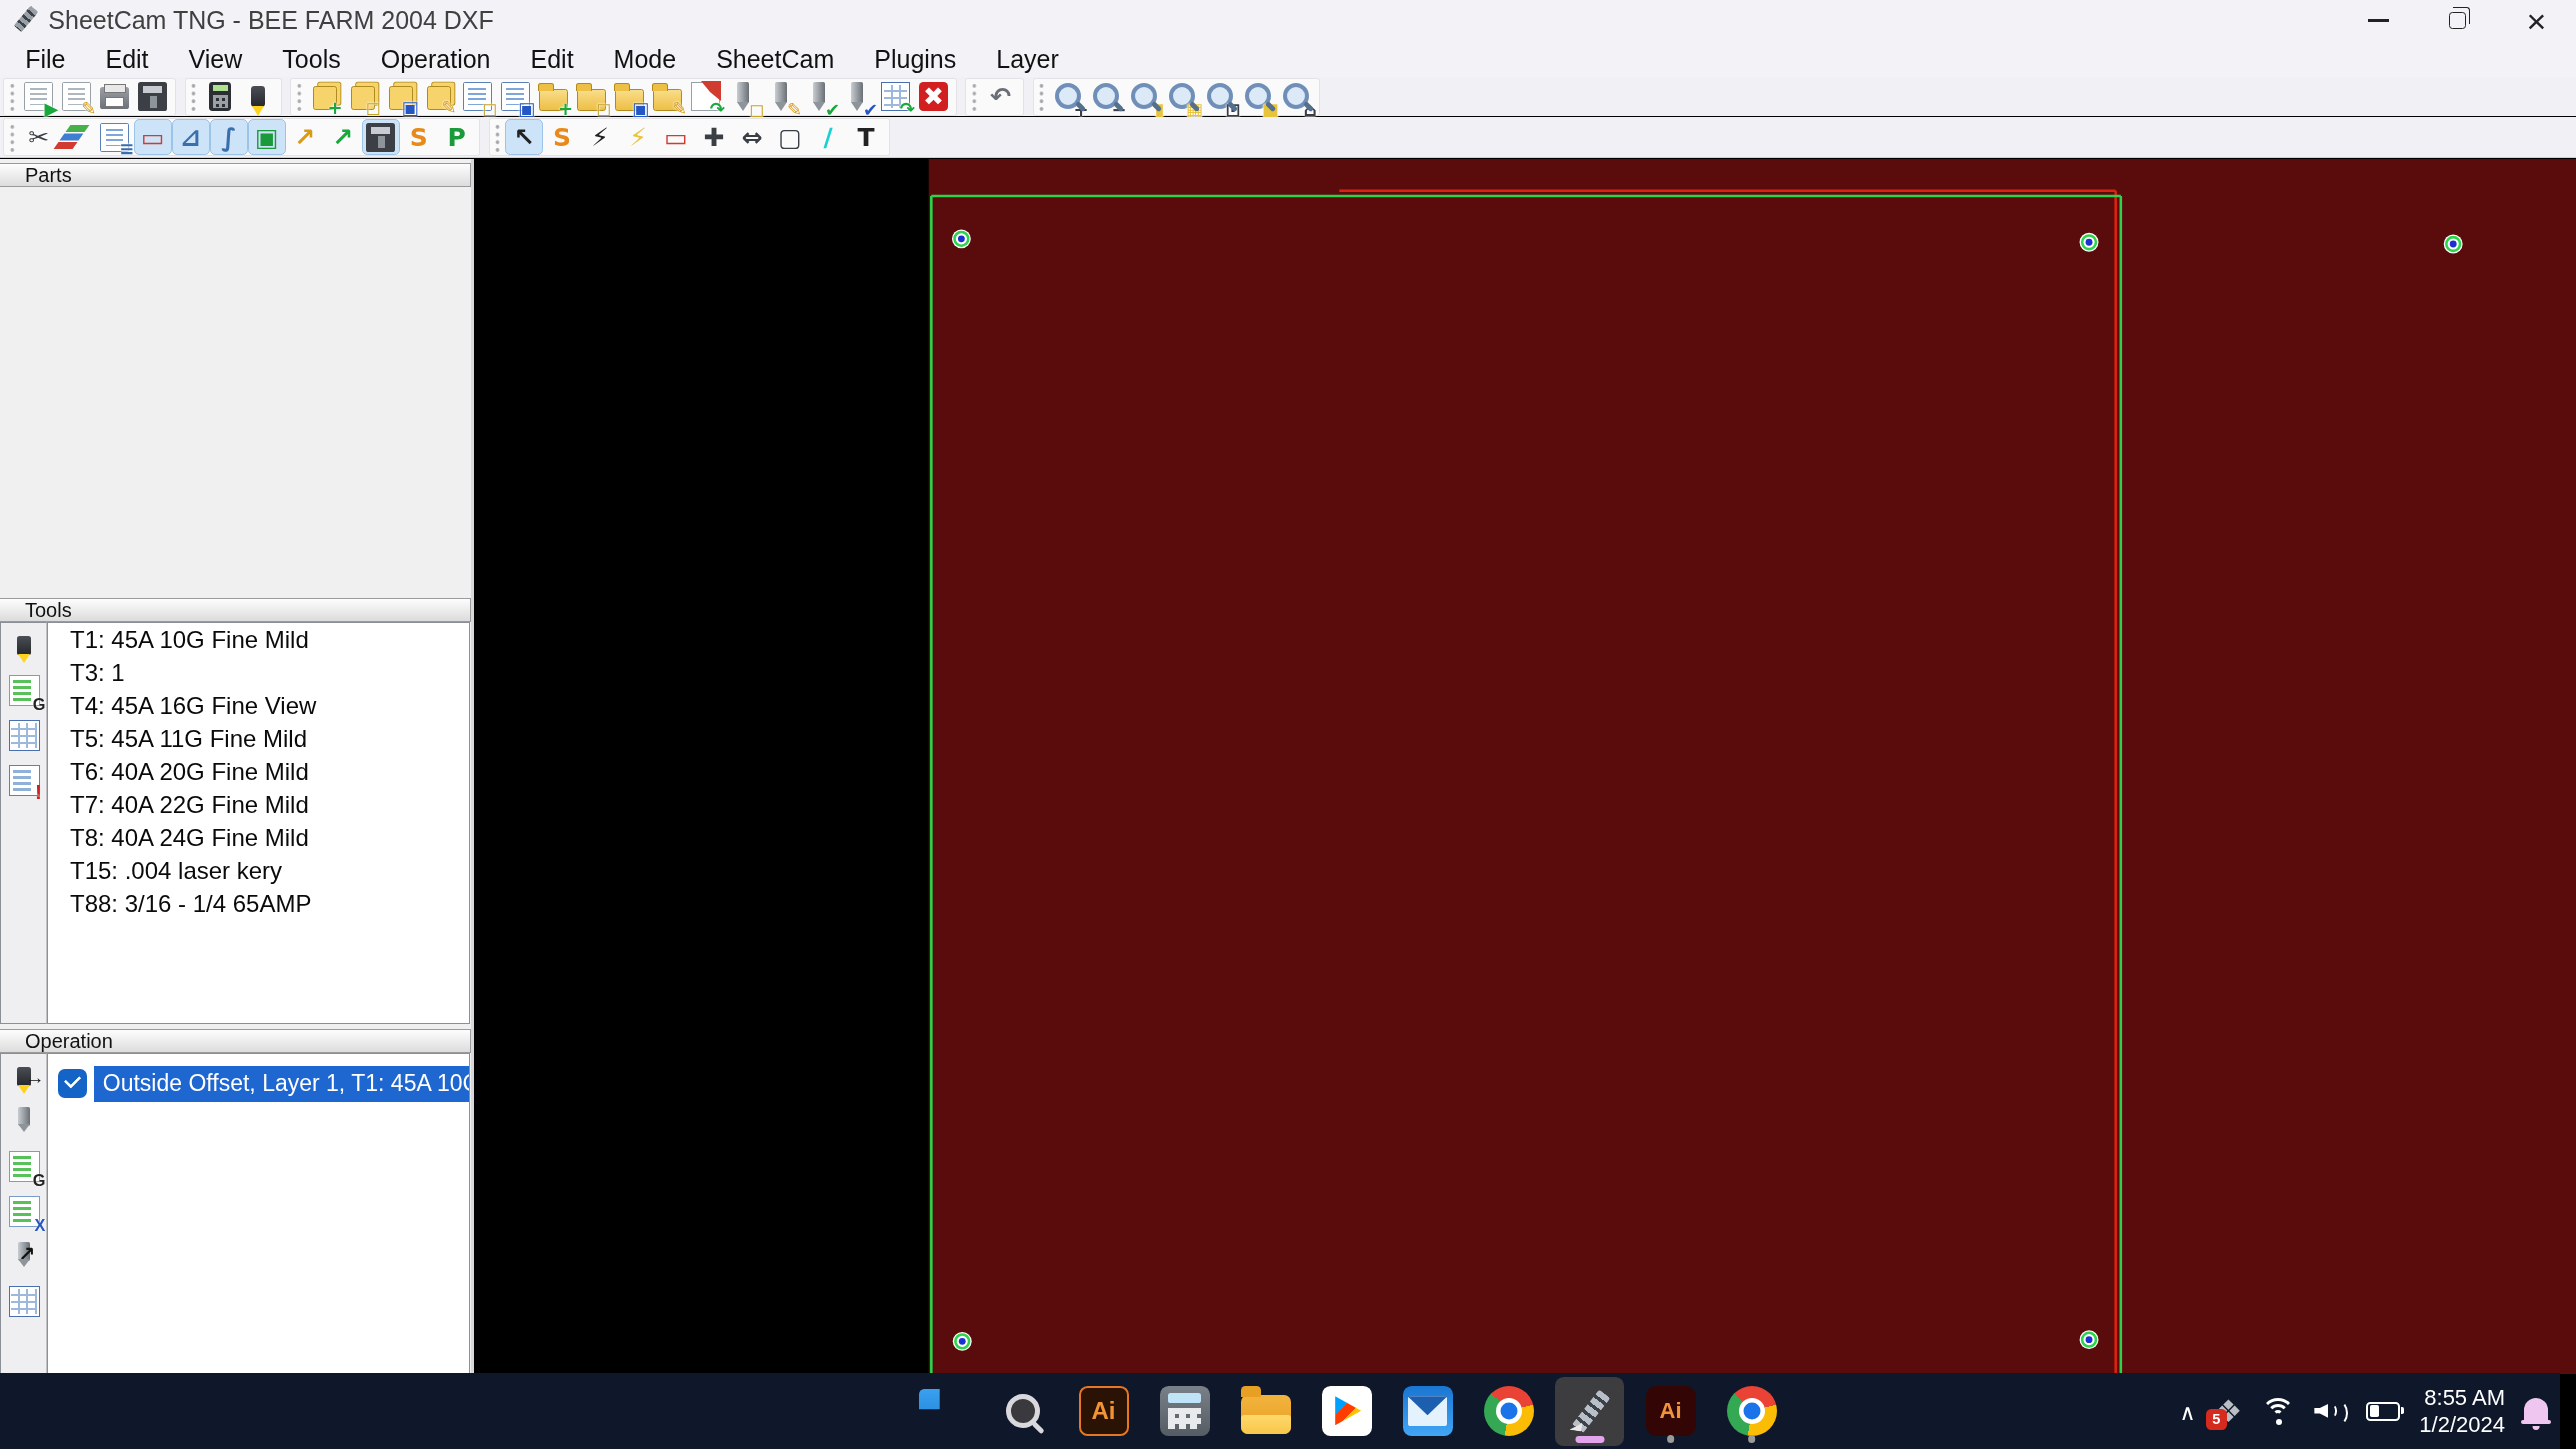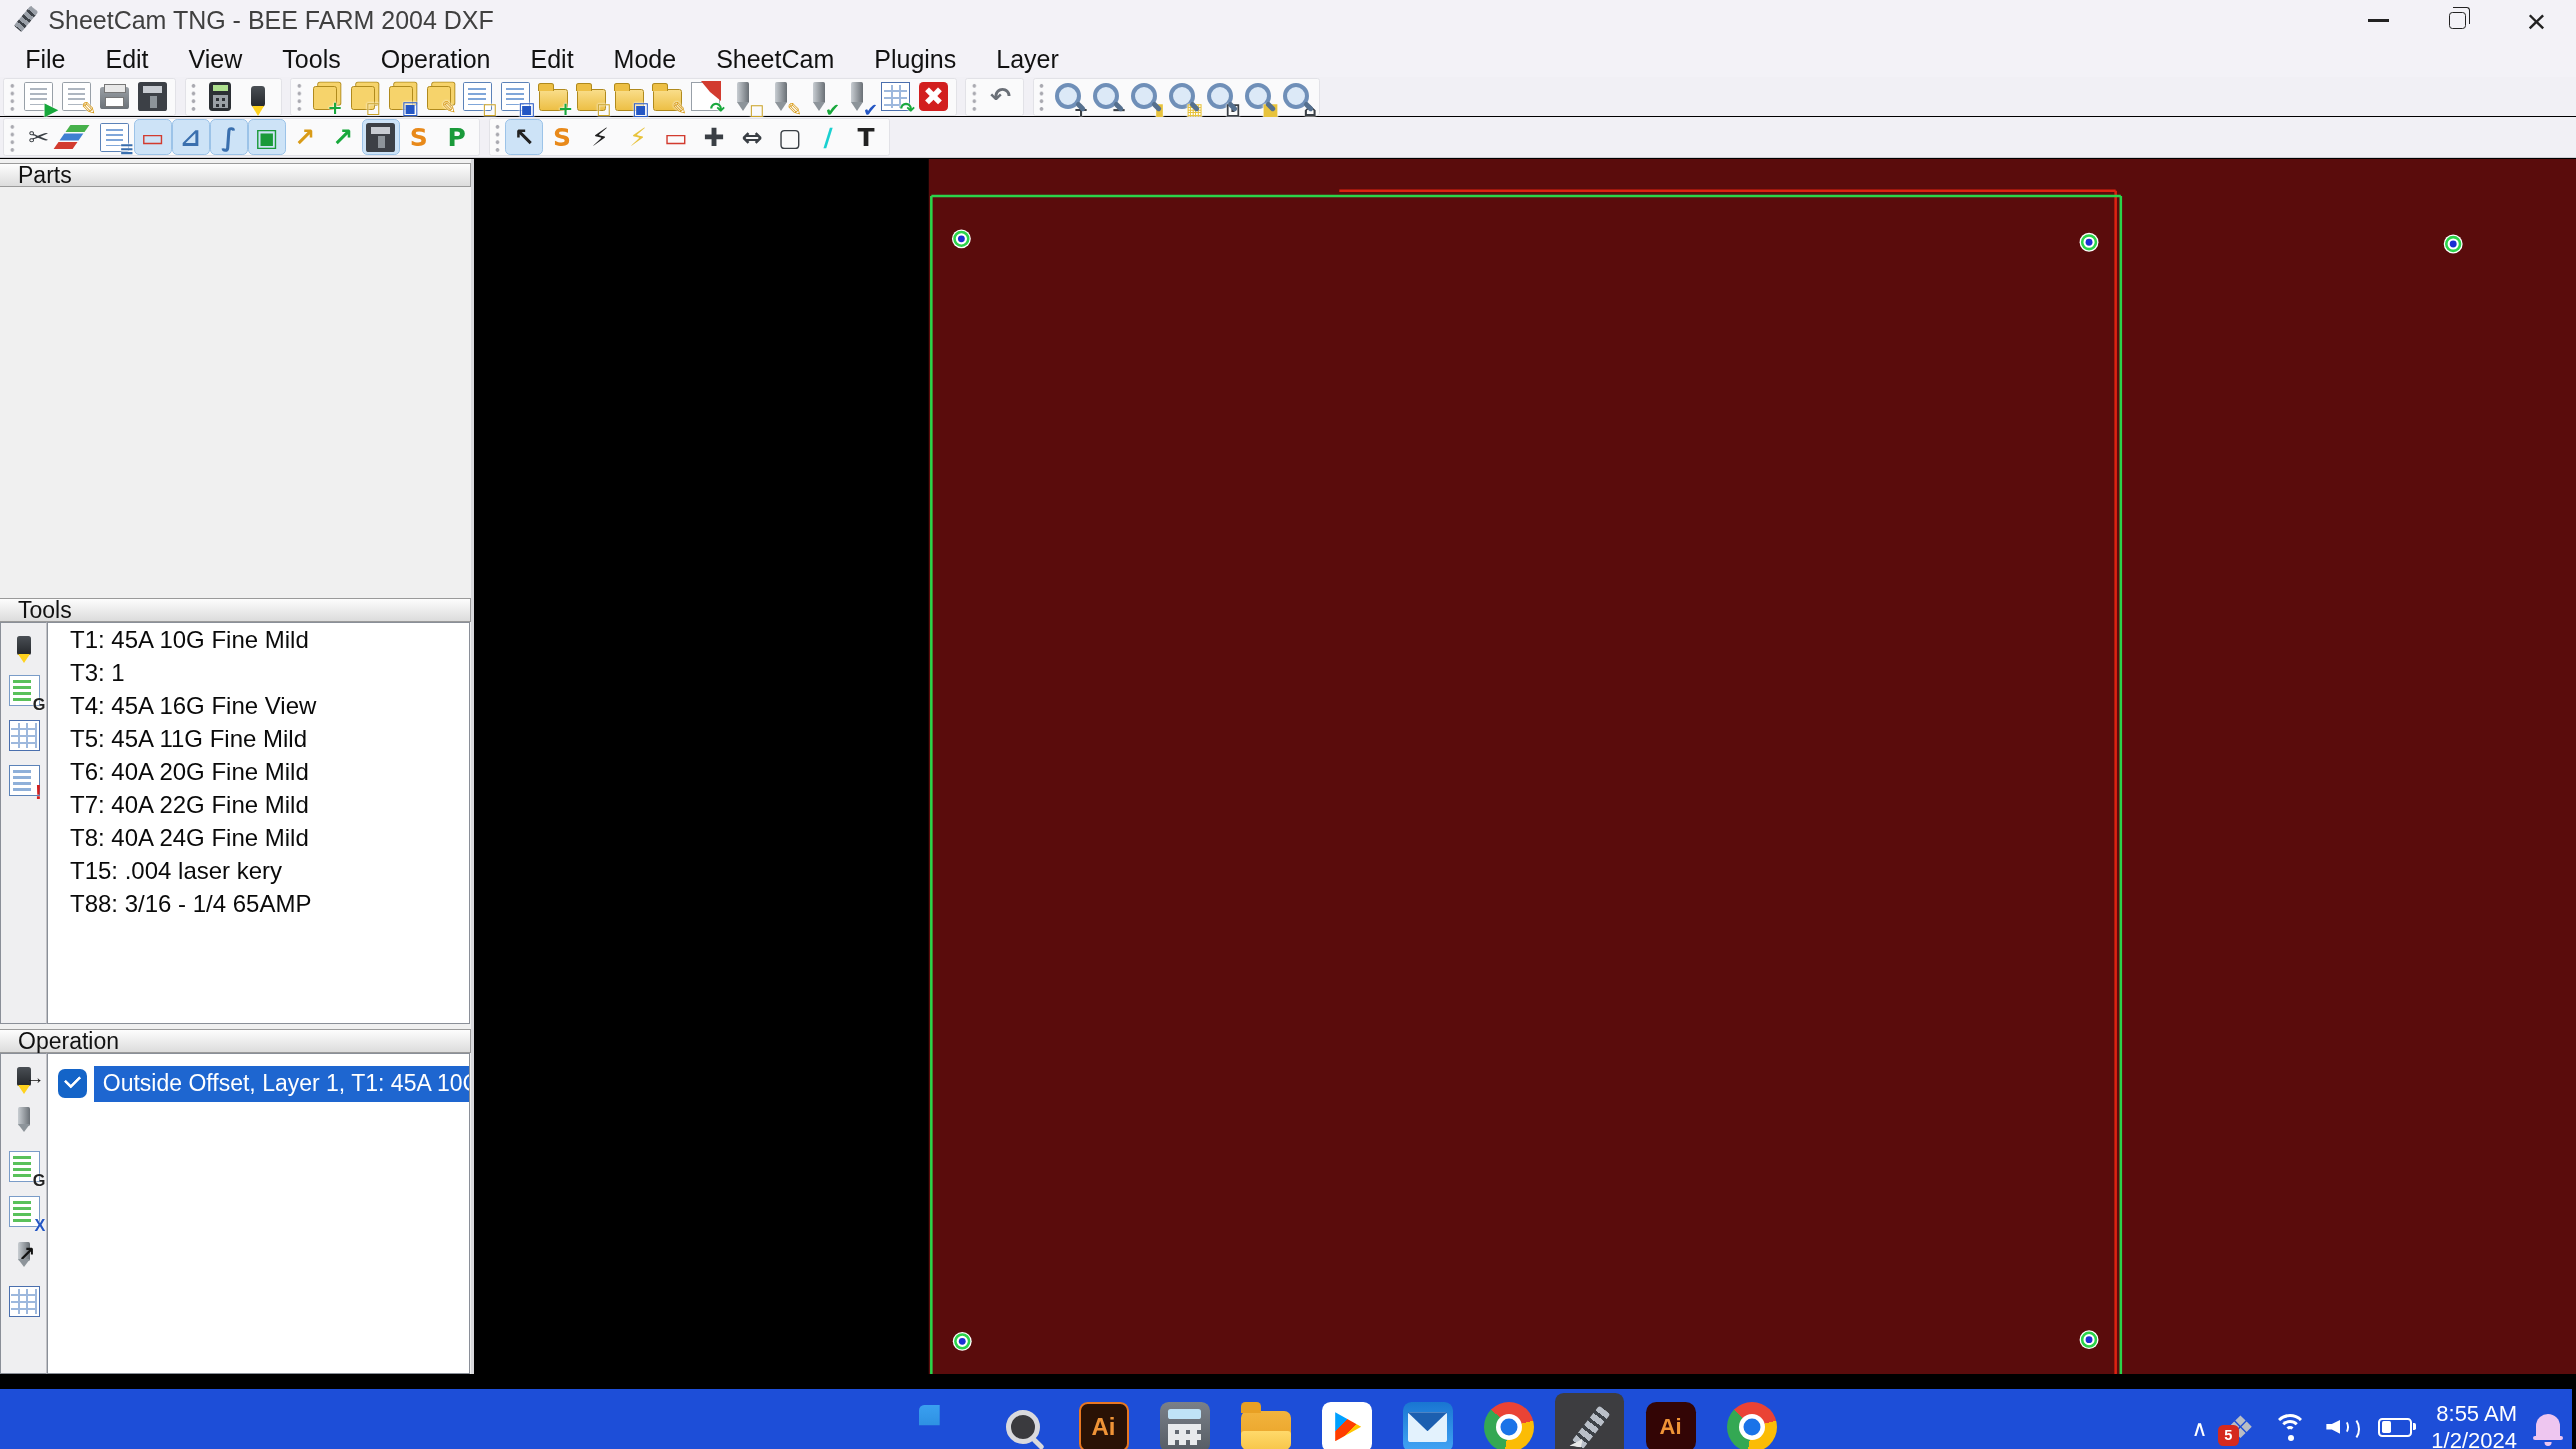--- a/index.html
+++ b/index.html
@@ -53,21 +53,21 @@
 .b-post{background:#3c4046;border-radius:2.6px}
 .b-post::before{content:"";position:absolute;left:5.2px;top:4.3px;right:5.2px;height:6.9px;background:#c8ccd2}
 .b-post::after{content:"";position:absolute;left:12px;top:13.7px;width:6.9px;height:12px;background:#8d949a}
 .b-xred{background:#d21f1f;border-radius:4.3px}
 .b-xred .bdg{color:#fff}
 .b-flag{background:#fff;border:1.7px solid #98a0a8}
 .b-flag::before{content:"";position:absolute;right:-1.7px;top:-1.7px;width:0;height:0;border:9.4px solid transparent;border-top:11px solid #d23b2f;border-right:11px solid #d23b2f}
 .b-layers::before{content:"";position:absolute;left:6px;top:2.6px;width:19px;height:6.9px;transform:skewX(-35deg);background:#46b14b;box-shadow:0 8.6px 0 #3f7fd2,0 17px 0 #d23b2f}
 
 #sidebar{position:absolute;left:0;top:159px;width:474px;height:1215px;background:#f0f0f0;border-right:3.4px solid #d8d8dc}
-.phead{position:absolute;left:0;right:0;height:24px;background:linear-gradient(#fdfdfd,#dcdcdc);border:0.9px solid #9a9a9a;border-left:none;font-size:23px;line-height:22px;padding-left:18px;color:#111}
+.phead{position:absolute;left:0;right:0;height:24px;background:linear-gradient(#fdfdfd,#dcdcdc);border:0.9px solid #9a9a9a;border-left:none;font-size:20px;line-height:22px;padding-left:25px;color:#111}
 .pbody{position:absolute;background:#fff;border:0.9px solid #8a8f98;overflow:hidden}
 .strip{position:absolute;width:47px;background:#efeff1;border:0.9px solid #8a8f98;border-right:0.9px solid #c2c2c6}
 .sbtn{width:46px;height:45px;display:flex;align-items:center;justify-content:center;cursor:pointer}
 .si{position:relative;width:31px;height:31px}
 .si-torch{width:13.7px;height:19px;margin:0 8.6px;background:linear-gradient(#4a4f55,#24272b);border-radius:2.6px}
 .si-torch::after{content:"";position:absolute;left:50%;transform:translateX(-50%);top:18px;width:0;height:0;border:6px solid transparent;border-top:9.4px solid #ffd21e}
 .si-arrow::before{content:"→";position:absolute;right:-13.7px;bottom:-3.4px;font-size:19px;font-weight:bold;color:#111}
 .si-glist,.si-xlist{background:#fff;border:1.7px solid #7a9cc8}
 .si-glist::before,.si-xlist::before{content:"";position:absolute;left:3.4px;right:7.7px;top:4.3px;bottom:4.3px;background:repeating-linear-gradient(#59c15a 0 2.6px,transparent 2.6px 6px)}
 .si-glist::after{content:"G";position:absolute;right:-6.9px;bottom:-8.6px;font-weight:bold;font-size:16.3px;color:#222;text-shadow:0 0 1.7px #fff}
@@ -85,21 +85,21 @@
 .cb::after{content:"";position:absolute;left:6.9px;top:6px;width:12px;height:6.9px;border:3.4px solid #fff;border-top:none;border-right:none;transform:rotate(-45deg);border-radius:0.9px}
 #parts-item{position:absolute;left:0;top:24px;display:flex;align-items:center;height:48px}
 .treedots{width:53px;height:0;border-top:3.4px dotted #8a8a8a;margin-left:50px;margin-right:5.2px}
 #parts-label{font-size:25px;padding:3.4px 8.6px;background:#ececec}
 #ops-item{position:absolute;left:10.3px;top:12px;display:flex;align-items:center}
 #ops-label{font-size:23px;color:#fff;background:#1e66d0;padding:4.3px 8.6px;margin-left:6.9px;white-space:nowrap}
 
 #canvas{position:absolute;left:477px;top:159px;width:2099px;height:1215px;background:#000}
 #canvas svg{position:absolute;inset:0}
 
-#taskbar{position:absolute;left:0;bottom:0;right:4px;height:60px;background:#1d4ed8}
+#taskbar{position:absolute;left:0;bottom:0;right:16px;height:76px;background:#0f172a}
 .apps{position:absolute;left:907px;top:0;height:76px;display:flex;align-items:center;gap:12px}
 .app{width:69px;height:69px;display:flex;align-items:center;justify-content:center;position:relative;border-radius:8.6px}
 .app.active{background:#3d3d40}
 .pill{position:absolute;bottom:2.6px;left:50%;transform:translateX(-50%);width:29px;height:6.9px;border-radius:3.4px;background:#e2a4ea}
 .rdot{position:absolute;bottom:2.6px;left:50%;transform:translateX(-50%);width:7.7px;height:7.7px;border-radius:50%;background:#9a9a9a}
 .ap{width:50px;height:50px;position:relative;display:flex;align-items:center;justify-content:center;font-weight:bold}
 .ap-start{background:conic-gradient(#2f8de4 0 25%,#38a3f4 0 50%,#2f8de4 0 75%,#45b0ff 0);border-radius:5.2px;-webkit-mask:linear-gradient(#000,#000);width:45px;height:45px;background:
  linear-gradient(#3aa0f0,#2f8de4);clip-path:polygon(0 0,46% 0,46% 46%,0 46%,0 0);box-shadow:none}
 .ap-start::before{content:"";position:absolute;inset:0;background:linear-gradient(#45b0ff,#2f8de4);clip-path:polygon(54% 0,100% 0,100% 46%,54% 46%)}
 .ap-start::after{content:"";position:absolute;inset:0;background:linear-gradient(#3aa0f0,#1f7ed2);clip-path:polygon(0 54%,46% 54%,46% 100%,0 100%),polygon(54% 54%,100% 54%,100% 100%,54% 100%)}

